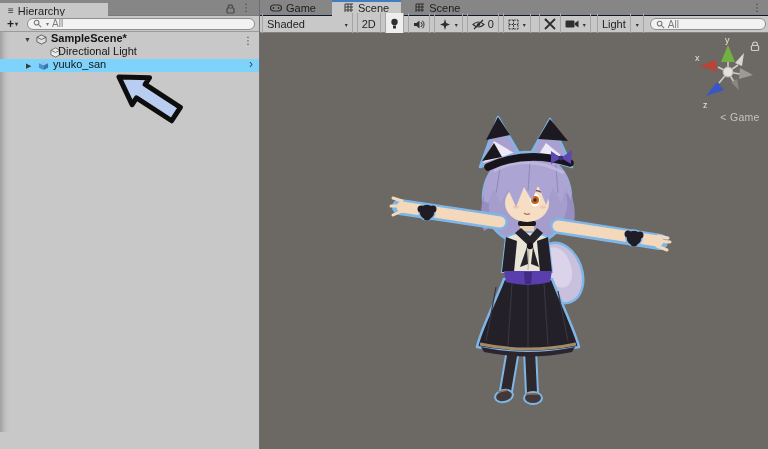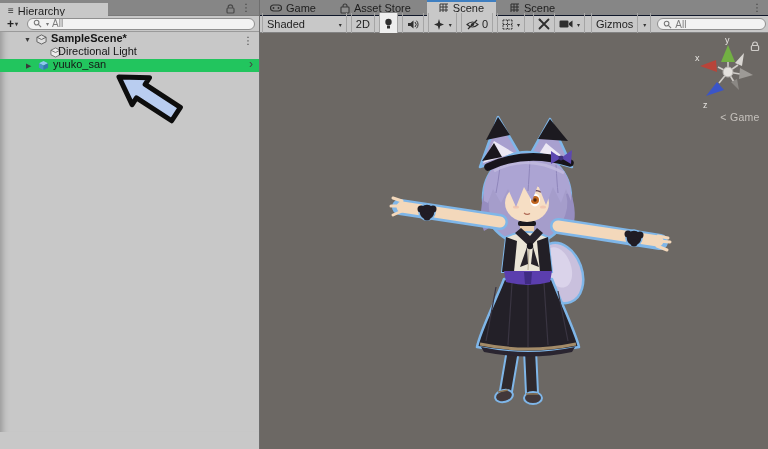--- a/index.html
+++ b/index.html
@@ -15,21 +15,21 @@
   .tab.active .blueline{position:absolute;left:0;top:0;right:0;height:2px;background:#3f7fc1;}
   .hamb{font-size:10px;color:#333;}
   .kebab{font-size:10px;color:#3c3c3c;line-height:16px;}
   .hier-toolbar{position:relative;height:16px;background:#c8c8c8;border-bottom:1px solid #9a9a9a;display:flex;align-items:center;padding:0 4px;gap:2px;}
   .plusbtn{display:flex;align-items:center;font-size:12px;font-weight:bold;color:#222;padding:0 3px;}
   .dd{font-size:6px;color:#333;margin-left:1px;}
   .searchbox{flex:1;height:12px;background:#f2f2f2;border:1px solid #8f8f8f;border-radius:7px;display:flex;align-items:center;padding:0 5px;gap:3px;margin-left:4px;}
   .searchbox .ph{font-size:10px;color:#7d7d7d;line-height:12px;}
   .rows{position:relative;padding-top:1px;box-shadow:inset 9px 0 7px -7px rgba(0,0,0,0.28);height:400px;}
   .trow{position:relative;height:13px;line-height:13px;font-size:11px;color:#151515;}
-  .trow.sel{background:#22c55e;}
+  .trow.sel{background:#7dd3fc;}
   .trow .fold{position:absolute;font-size:7px;color:#3a3a3a;top:0px;}
   .trow .lbl{position:absolute;top:-1px;white-space:nowrap;}
   .trow .icn{position:absolute;top:1px;}
   .trow .rgt{position:absolute;right:6px;top:0;font-size:10px;color:#444;}
   .bold{font-weight:bold;}
 
   
   .scenep{left:260px;top:0;width:508px;height:449px;}
   .scn-tabbar{height:16px;background:#868686;position:relative;display:flex;border-bottom:1px solid #0f172a;}
   .scn-toolbar{height:17px;background:#c8c8c8;border-bottom:1px solid #828282;display:flex;align-items:center;padding:0 2px;position:relative;}
@@ -120,27 +120,20 @@
   <div class="abs scenep">
     <div class="scn-tabbar">
       <div class="tab" style="margin-left:2px">
         <svg width="12" height="8" viewBox="0 0 12 8">
           <rect x="0.5" y="1" width="11" height="6" rx="3" fill="none" stroke="#2e2e2e" stroke-width="1.2"></rect>
           <circle cx="3.5" cy="4" r="0.9" fill="#2e2e2e"></circle>
             <circle cx="8.5" cy="4" r="0.9" fill="#2e2e2e"></circle>
         </svg>
         <span>Game</span>
       </div>
-      <div class="tab" style="margin-left:8px">
-        <svg width="10" height="11" viewBox="0 0 10 11">
-          <path d="M3 4 V3 a2 2 0 0 1 4 0 V4" fill="none" stroke="#3a3a3a" stroke-width="1.1"></path>
-          <rect x="1" y="4" width="8" height="6" rx="0.8" fill="#8f8f8f" stroke="#3a3a3a" stroke-width="1.1"></rect>
-        </svg>
-        <span>Asset Store</span>
-      </div>
       <div class="tab active" style="margin-left:8px;padding:0 12px">
         <span class="blueline"></span>
         <svg width="10" height="10" viewBox="0 0 10 10">
           <path d="M1 1 H9 M1 4 H9 M1 7 H9 M1 1 V9 M4 1 V9 M7 1 V9" stroke="#3a3a3a" stroke-width="1" fill="none"></path>
         </svg>
         <span>Scene</span>
       </div>
       <div class="tab" style="margin-left:6px">
         <svg width="10" height="10" viewBox="0 0 10 10">
           <path d="M1 1 H9 M1 4 H9 M1 7 H9 M1 1 V9 M4 1 V9 M7 1 V9" stroke="#2e2e2e" stroke-width="1" fill="none"></path>
@@ -212,21 +205,21 @@
         <div class="tbtn">
           <svg width="14" height="10" viewBox="0 0 14 10">
             <rect x="0.5" y="1.5" width="9" height="7" rx="1.2" fill="#2e2e2e"></rect>
             <polygon points="10,4 13.5,1.5 13.5,8.5 10,6" fill="#2e2e2e"></polygon>
           </svg>
           <span class="dd">▾</span>
         </div>
       </div>
       <div class="tgroup" style="margin-left:6px">
         <div class="tbtn first">
-          <span>Gizmos</span>
+          <span>Light</span>
         </div>
         <div class="tbtn">
           <span class="dd">▾</span>
         </div>
       </div>
       <div class="scn-search">
         <svg width="9" height="9" viewBox="0 0 10 10">
           <circle cx="4" cy="4" r="2.6" fill="none" stroke="#777" stroke-width="1.2"></circle>
           <line x1="6" y1="6" x2="9" y2="9" stroke="#777" stroke-width="1.2"></line>
         </svg>

